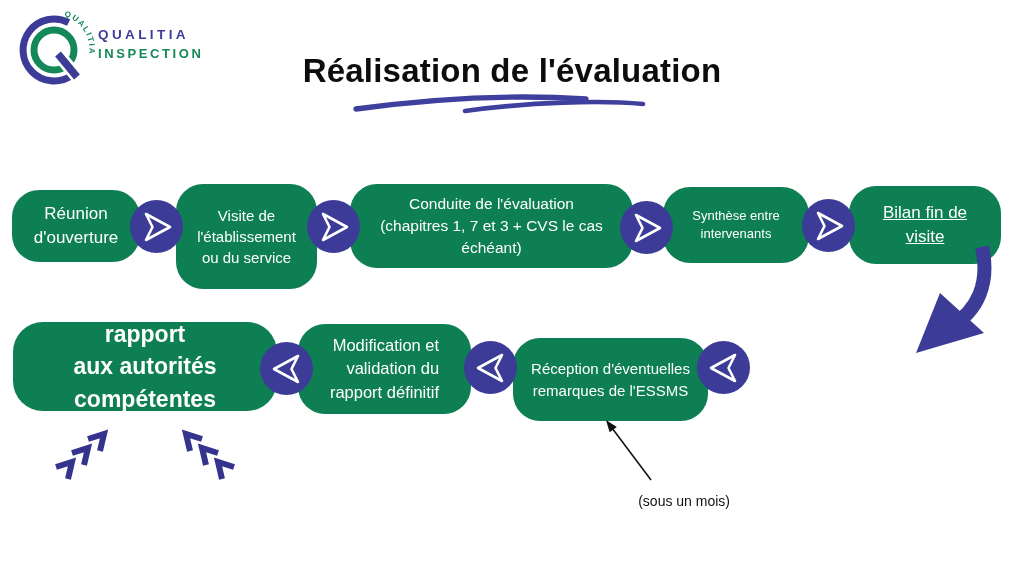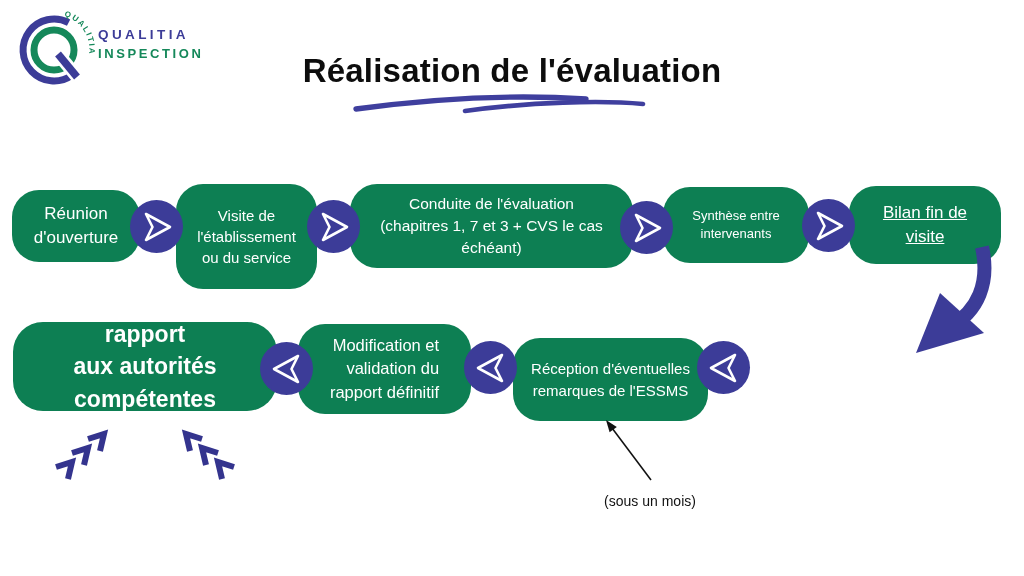--- a/index.html
+++ b/index.html
@@ -22,21 +22,21 @@
     display:flex;align-items:center;justify-content:center;text-align:center;z-index:1;
     padding:0 8px;box-sizing:border-box;}
   .node span{white-space:pre-line;line-height:1.42;}
   .underline-part{display:block;text-decoration:underline;text-underline-offset:3px;}
   
   .connector{position:absolute;width:53px;height:53px;border-radius:50%;background:#3c3c98;
     z-index:2;display:flex;align-items:center;justify-content:center;}
   .big-arrow{position:absolute;left:890px;top:243px;z-index:3;}
   .chevrons{position:absolute;z-index:2;}
   .annotation-arrow{position:absolute;left:596px;top:414px;z-index:2;}
-  .annotation-text{position:absolute;left:570px;top:493px;width:160px;text-align:center;
+  .annotation-text{position:absolute;left:570px;top:493px;width:160px;text-align:right;
     font-size:14px;color:#111111;}
 </style>
 </head>
 <body>
 
 <div class="canvas">
 
   <div class="logo">
     <svg class="logo-mark" width="84" height="84" viewBox="0 0 84 84">
       <path d="M 54.6,14.6 A 31,31 0 1 0 57.8,67.4" fill="none" stroke="#3c3c98" stroke-width="7"></path>

